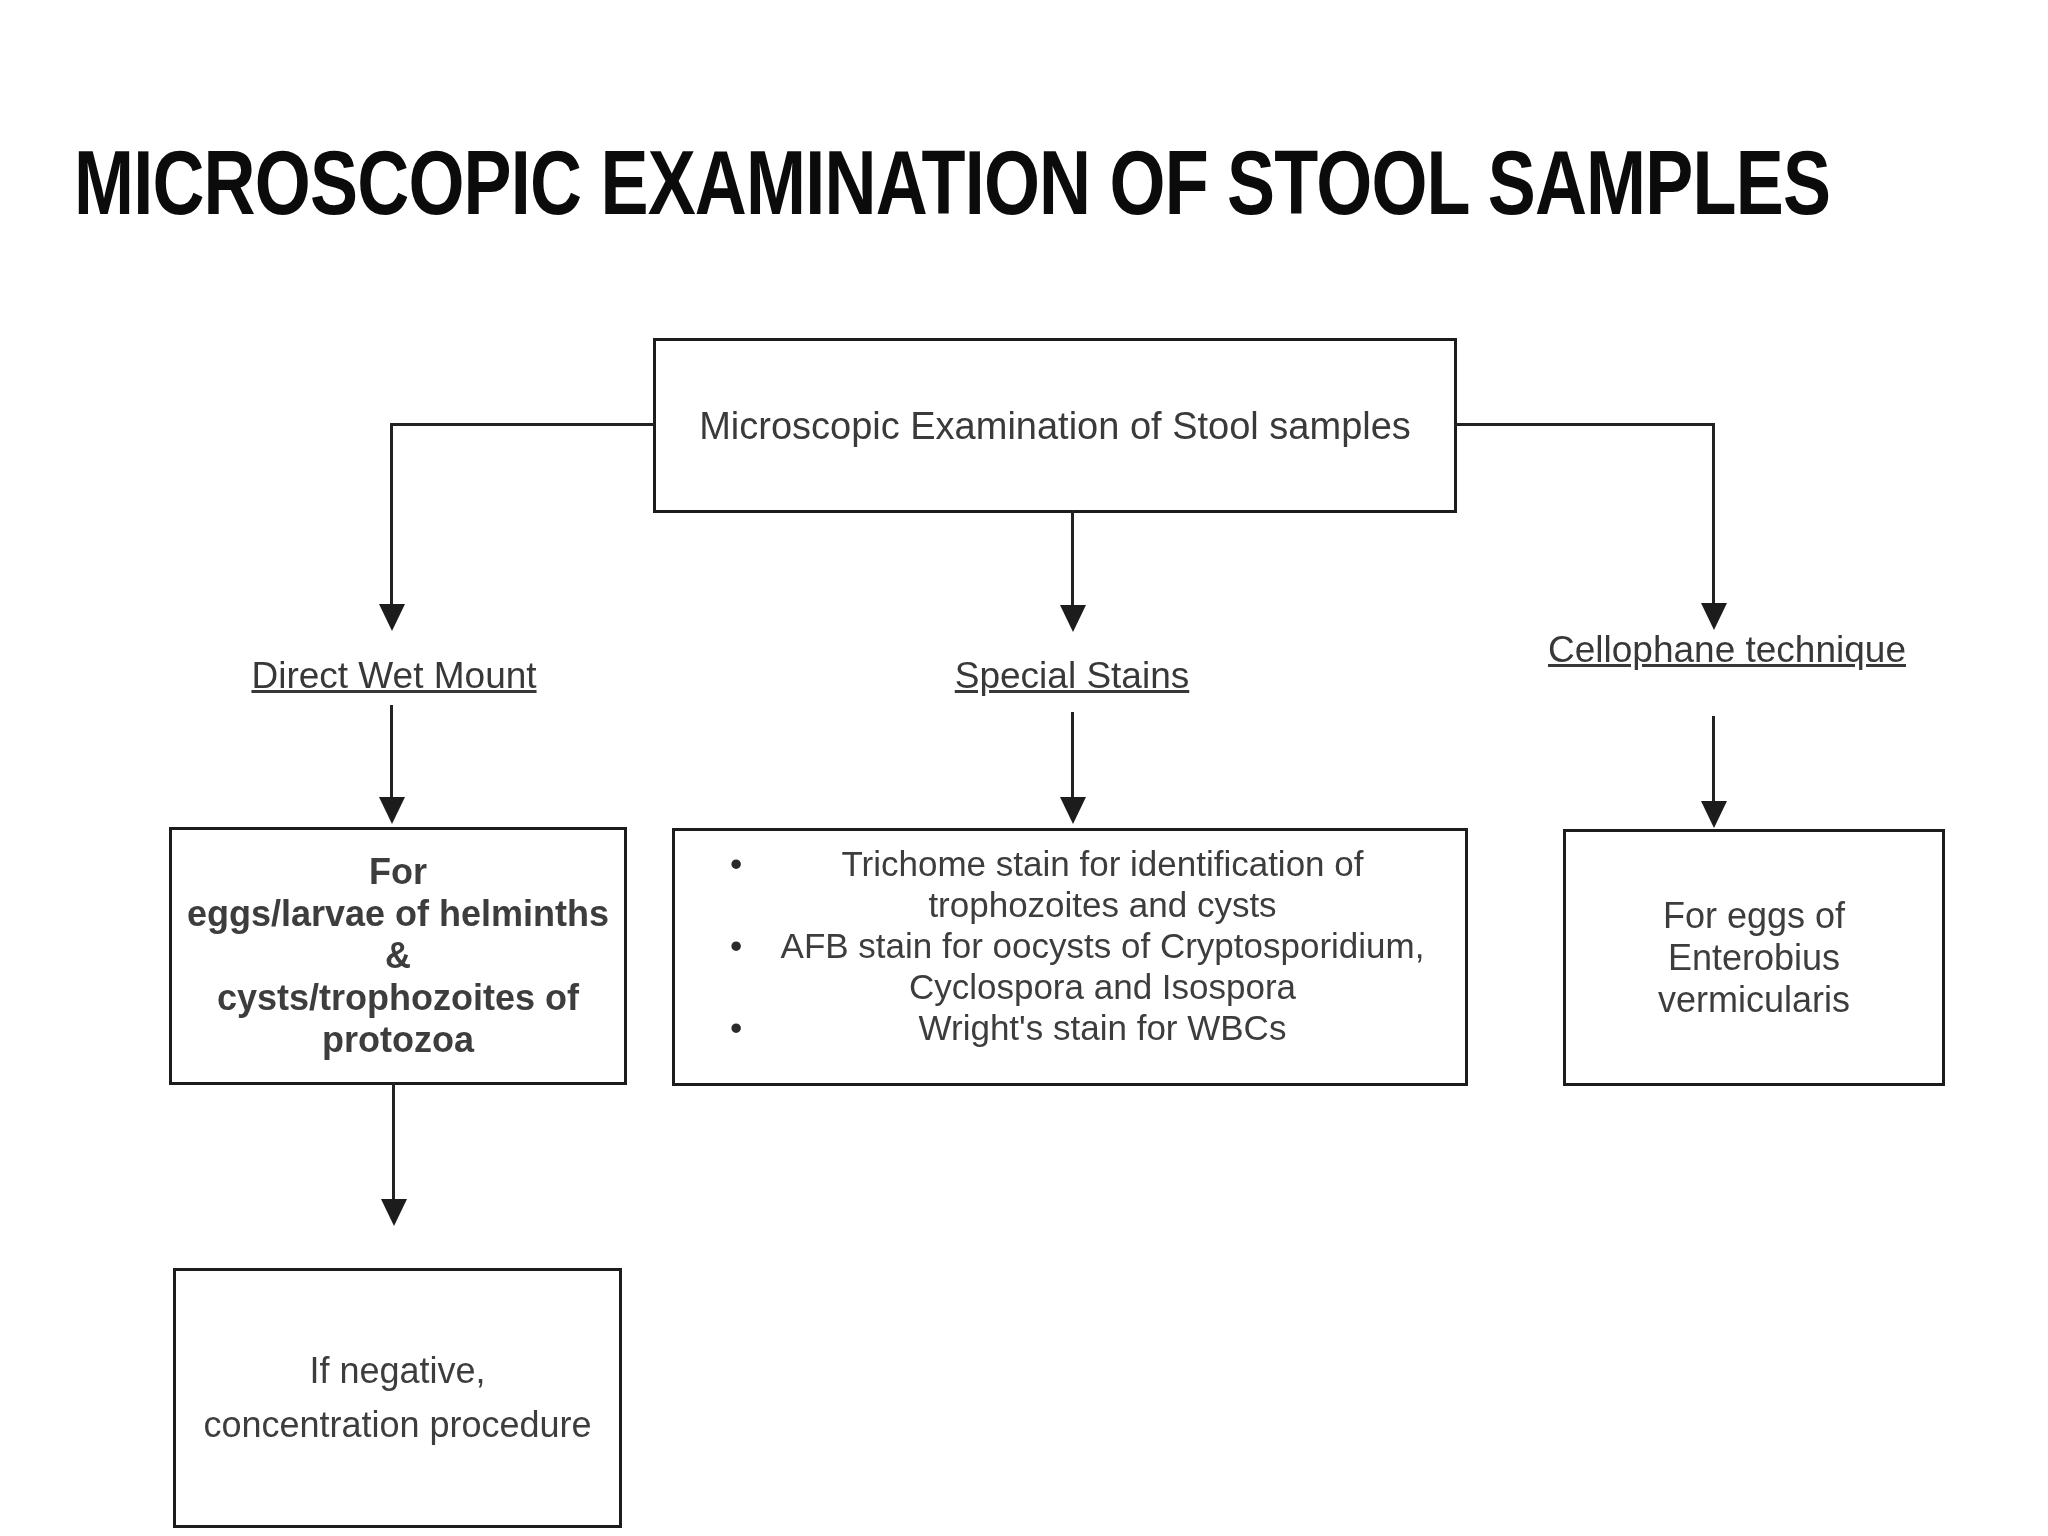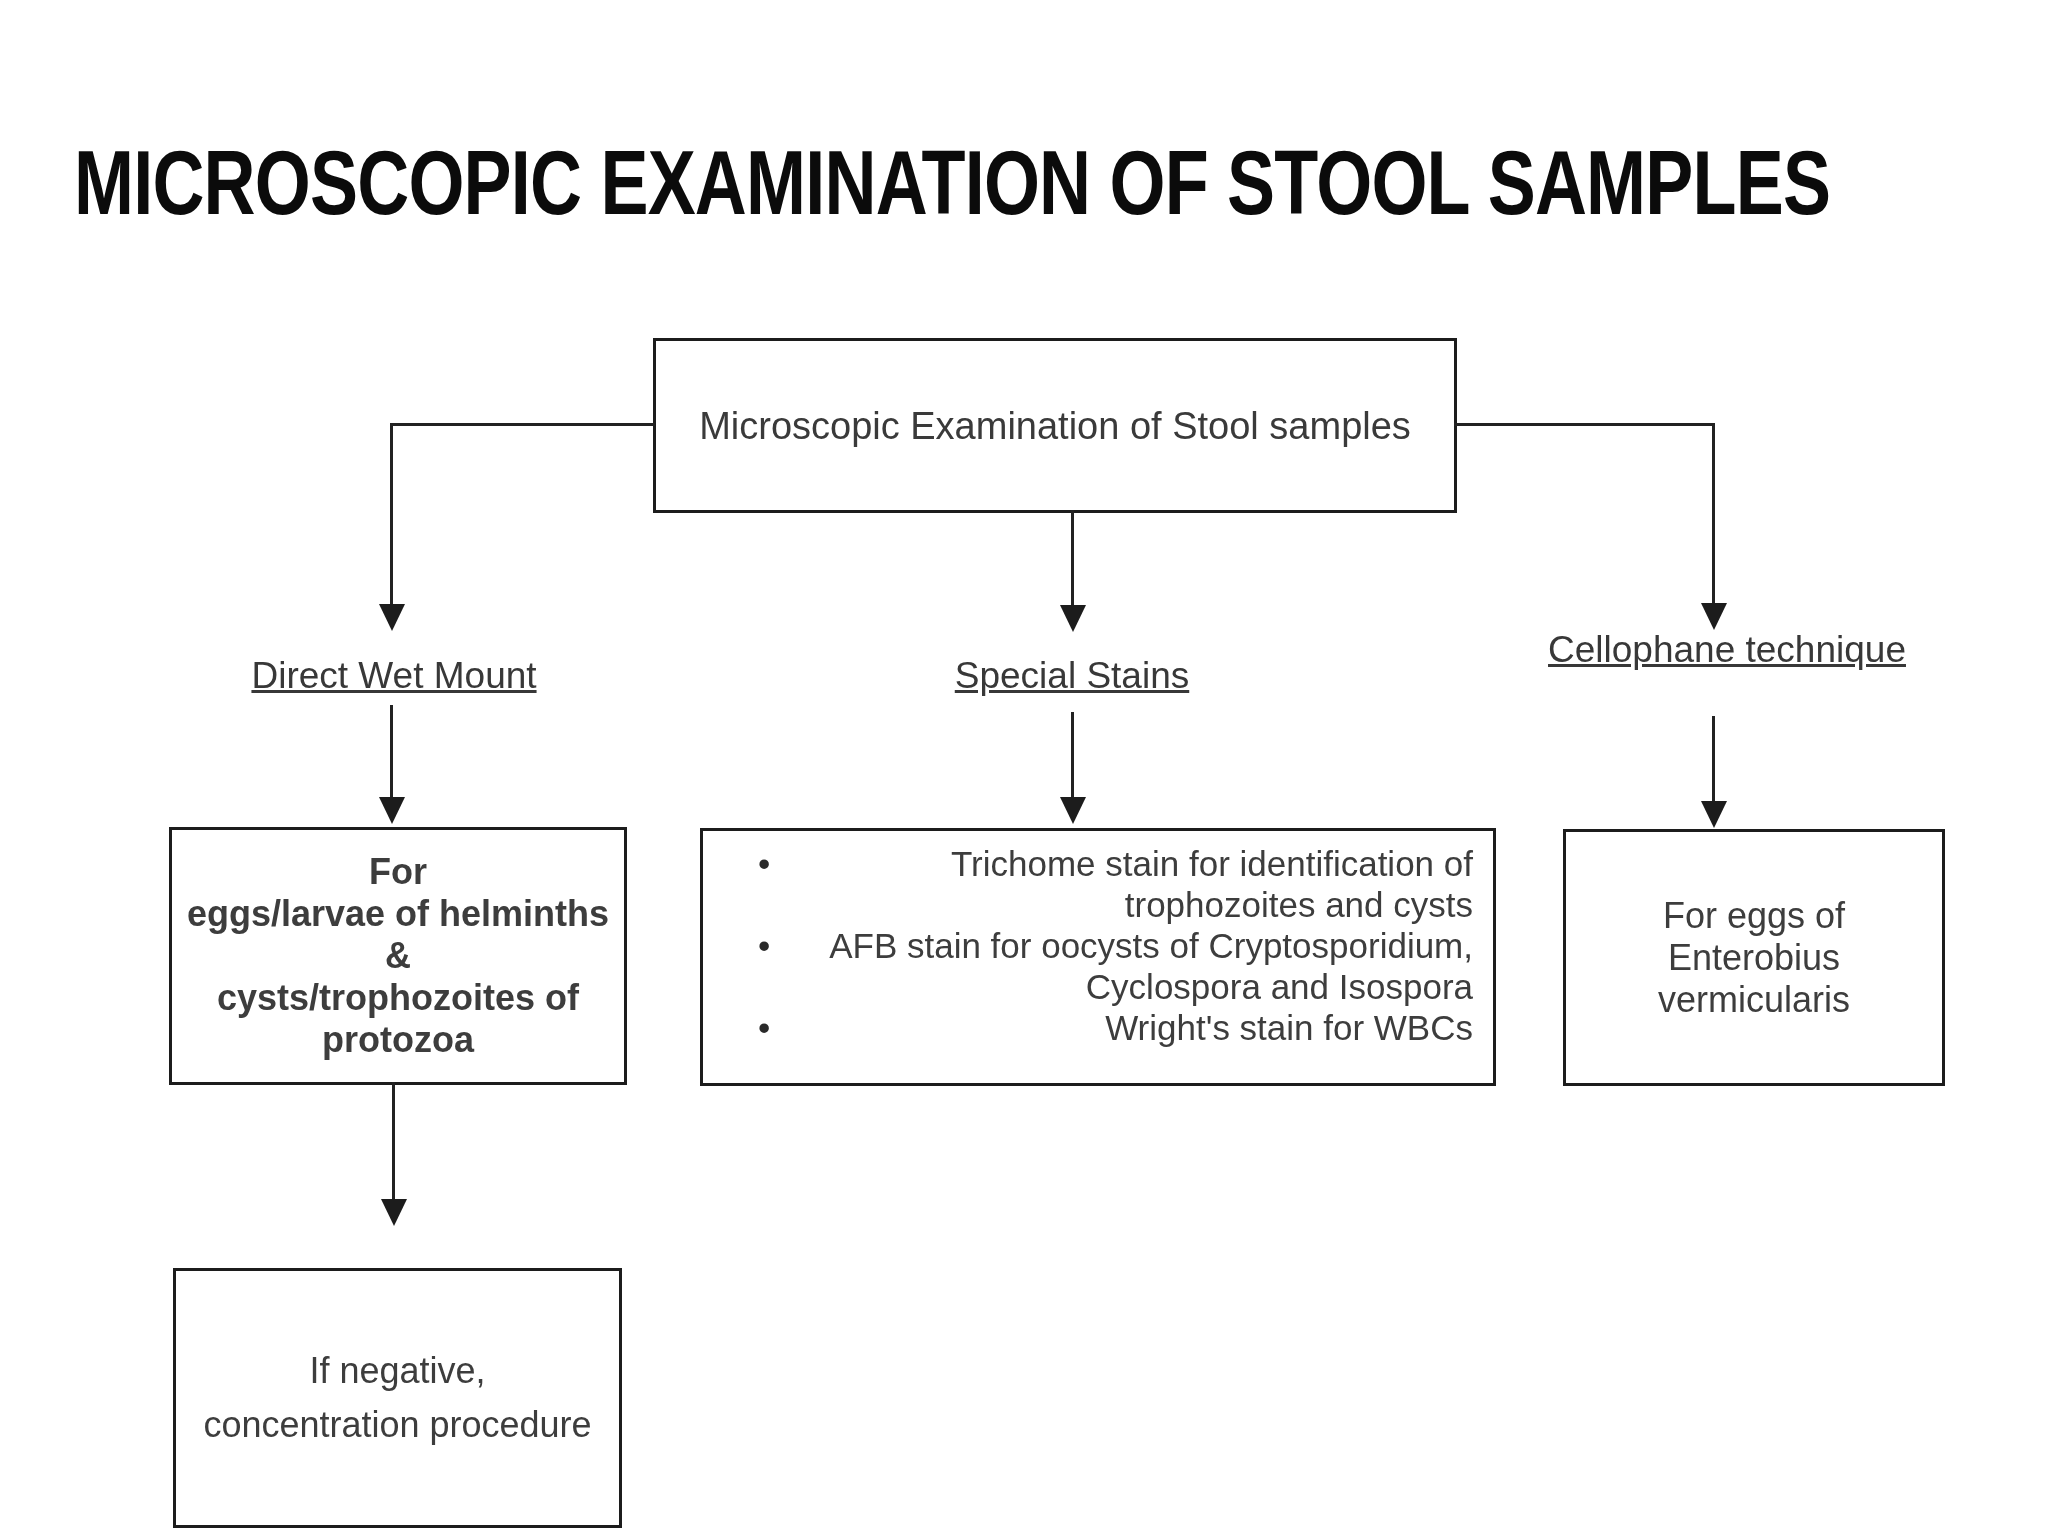--- a/index.html
+++ b/index.html
@@ -50,22 +50,21 @@
   .arrowhead{
     position:absolute;
     width:0;height:0;
     border-left:13px solid transparent;
     border-right:13px solid transparent;
     border-top:27px solid #1c1c1c;
   }
   .bullet-box{
     align-items:flex-start;
     justify-content:flex-start;
-    text-align:right;
-    margin-left:28px;
+    text-align:center;
   }
   .bullet-box ul{
     list-style:none;
     margin:12px 0 0 0;
     padding:0 20px 0 55px;
     font-size:35px;
     line-height:41px;
     color:#3d3d3d;
   }
   .bullet-box li{

